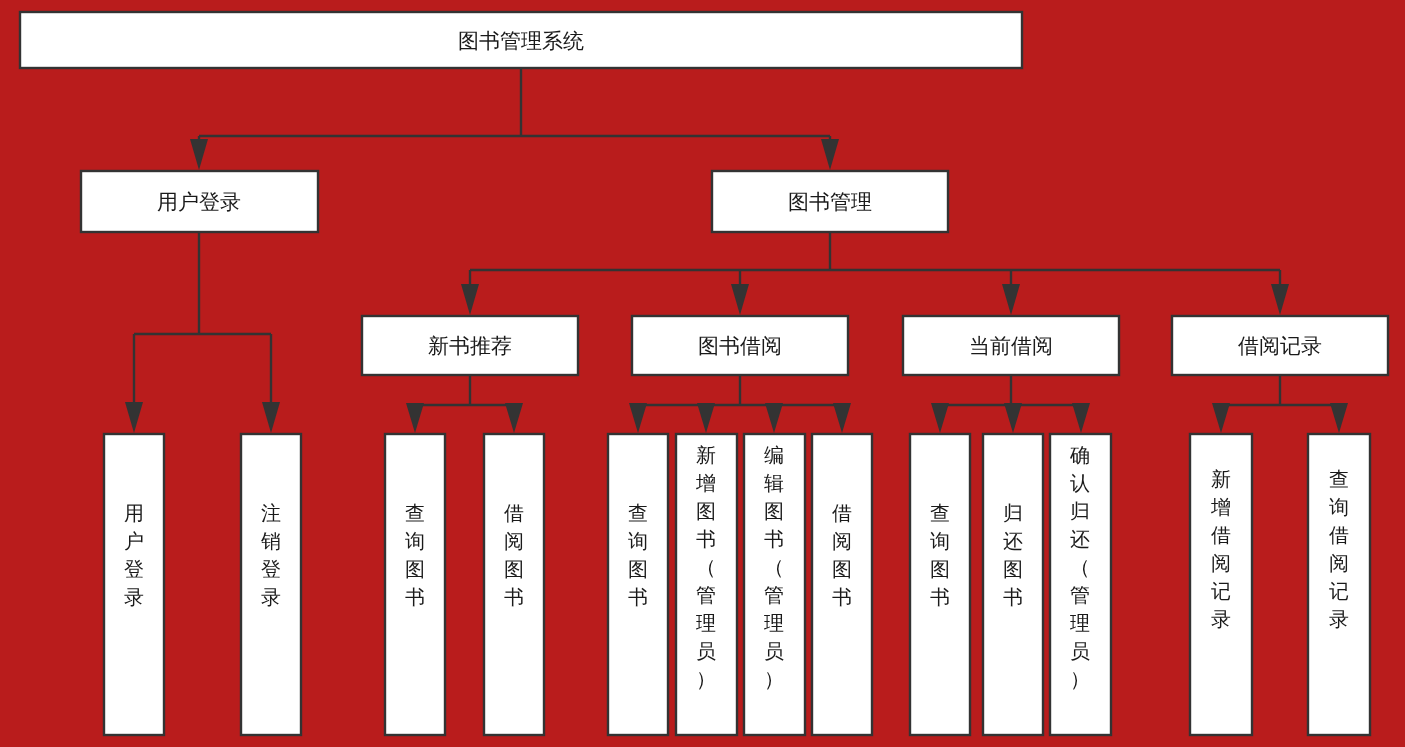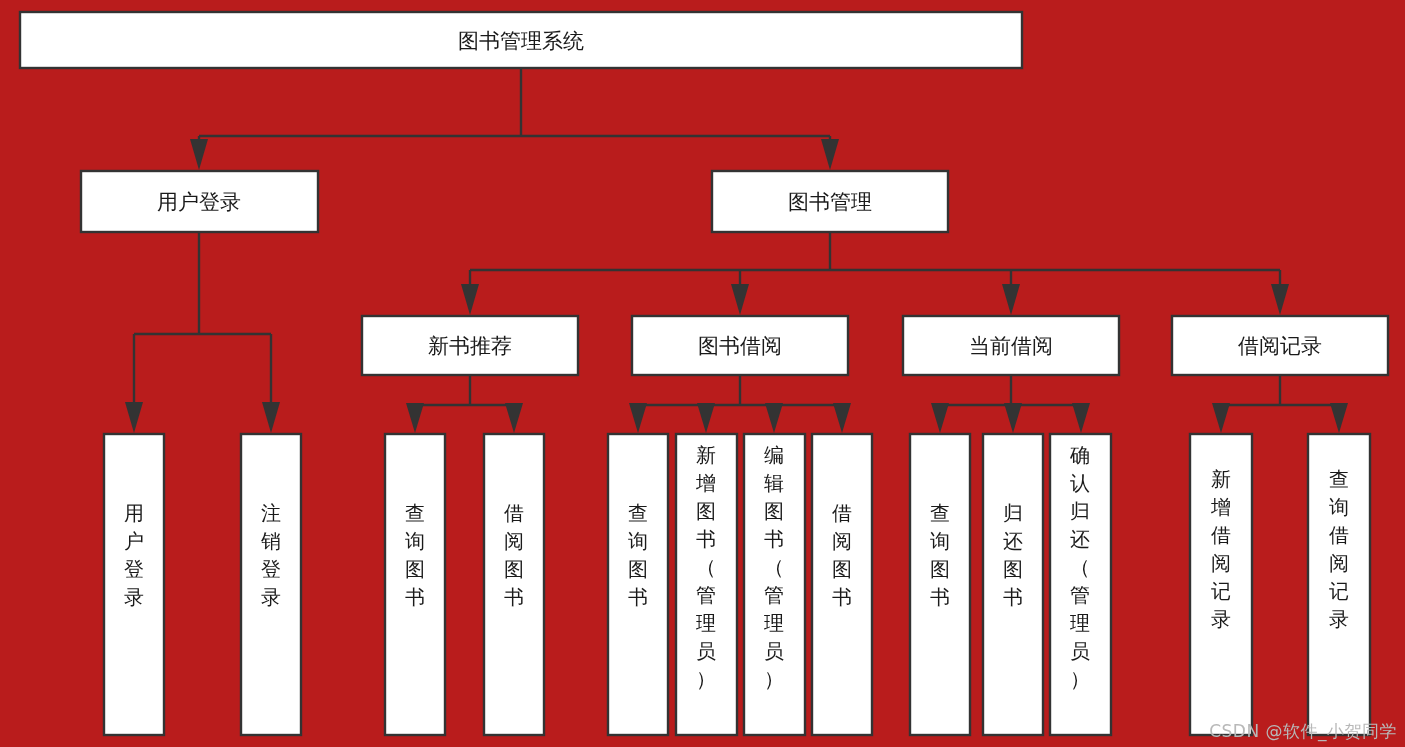--- a/index.html
+++ b/index.html
@@ -228,14 +228,13 @@
       <text class="node-label-vert" x="1221" y="486"><tspan x="1221" y="486">新</tspan><tspan x="1221" y="514">增</tspan><tspan x="1221" y="542">借</tspan><tspan x="1221" y="570">阅</tspan><tspan x="1221" y="598">记</tspan><tspan x="1221" y="626">录</tspan></text>
     </g>
 
     <g>
       <rect class="node-box" x="1308" y="434" width="62" height="301"></rect>
       <text class="node-label-vert" x="1339" y="486"><tspan x="1339" y="486">查</tspan><tspan x="1339" y="514">询</tspan><tspan x="1339" y="542">借</tspan><tspan x="1339" y="570">阅</tspan><tspan x="1339" y="598">记</tspan><tspan x="1339" y="626">录</tspan></text>
     </g>
 
   </svg>
 
-  <div class="watermark">CSDN @软件_小贺同学</div>
 </div>
 
 </body></html>

